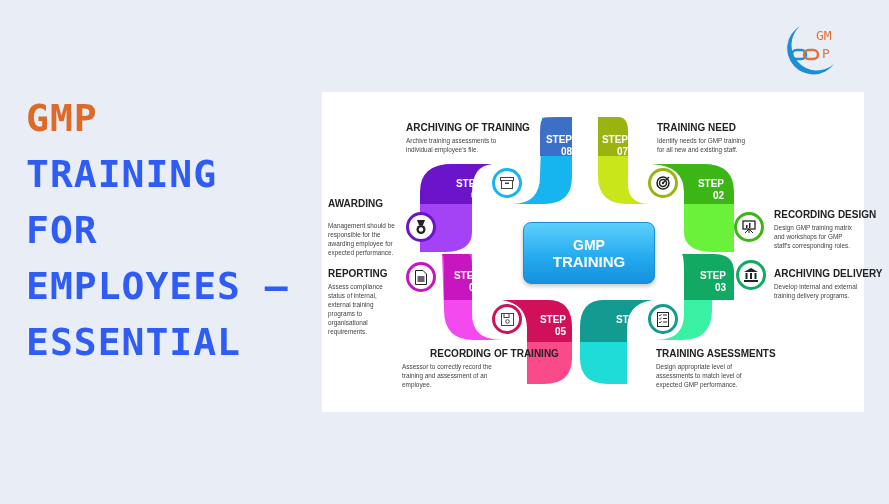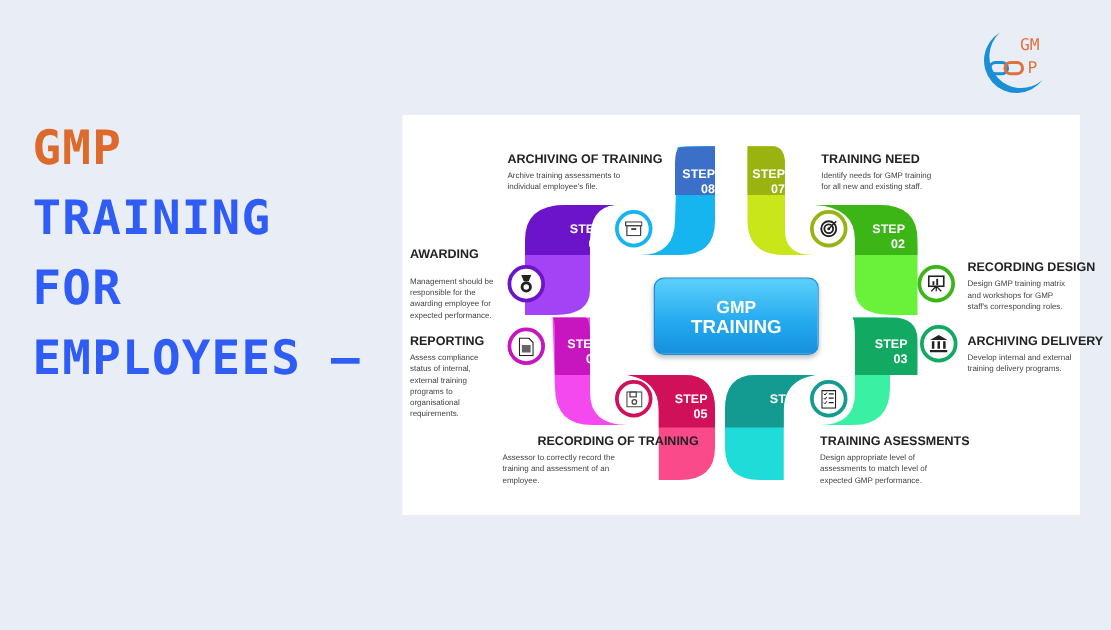--- a/index.html
+++ b/index.html
@@ -53,20 +53,21 @@
     .center-btn .t2 { font-size:15px; line-height:17px; }
   </style>
 </head>
 <body>
 
 <div class="title">
   <span class="l1">GMP</span>
   <span class="ln">Training</span>
   <span class="ln">for</span>
   <span class="ln">employees –</span>
+  <span class="ln">essential</span>
 </div>
 
 <div class="logo">
   <svg width="64" height="62" viewBox="0 0 64 62">
     <path d="M22 6 A26 26 0 1 0 56 44 A20 20 0 0 1 22 6 Z" fill="#1b8fd6"></path>
     <rect x="14" y="30" width="14" height="9" rx="4.5" fill="none" stroke="#1b8fd6" stroke-width="2.5"></rect>
     <rect x="26" y="30" width="14" height="9" rx="4.5" fill="none" stroke="#e0713a" stroke-width="2.5"></rect>
     <text x="38" y="20" font-size="13" fill="#e0713a" font-family="DejaVu Sans Mono, monospace">GM</text>
     <text x="44" y="38" font-size="13" fill="#e0713a" font-family="DejaVu Sans Mono, monospace">P</text>
   </svg>

